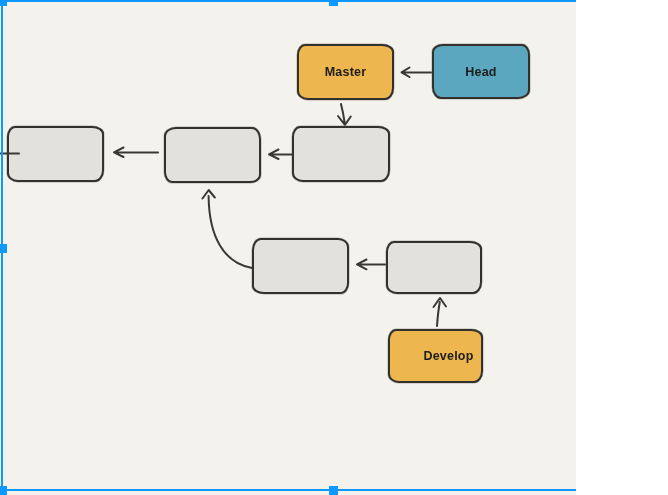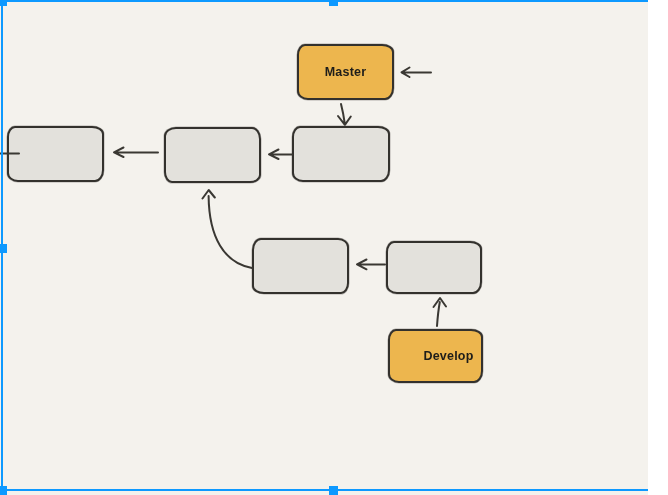--- a/index.html
+++ b/index.html
@@ -1,18 +1,18 @@
 <!DOCTYPE html>
 <html><head>
 <meta charset="utf-8">
 <style>
   html,body{margin:0;padding:0;}
   .stage{
     position:relative;
-    width:648px;height:495px;
+    width:576px;height:495px;
     background:#F4F2ED;
     overflow:hidden;
     font-family:"Liberation Sans", sans-serif;
   }
   
   .node{
     position:absolute;
     box-sizing:border-box;
     border:2.6px solid #33312D;
     border-radius:8px 12px 9px 11px / 11px 8px 12px 9px;
@@ -63,20 +63,23 @@
     <path d="M158 152.5 L116 152.3 M123.5 147.5 L114 152.3 L123.5 157"></path>
     <path d="M0 153.5 L19 153.5"></path>
     <path d="M252 268 C224 263 209 237 208.6 196 M202.5 198.5 L208.7 190 L214.8 197.5"></path>
     <path d="M385 264.5 L359 264.4 M366.5 259.5 L357 264.4 L366.5 269.3"></path>
     <path d="M437 326 Q438 312 439.8 302 M433.5 307 L440 298 L446 306.5"></path>
   </svg>
 
   <div class="node node--branch n-master">
     <span>Master</span>
   </div>
+  <div class="node node--head n-head">
+    <span>Head</span>
+  </div>
   <div class="node node--commit n-c1"></div>
   <div class="node node--commit n-c2"></div>
   <div class="node node--commit n-c3"></div>
   <div class="node node--commit n-c4"></div>
   <div class="node node--commit n-c5"></div>
   <div class="node node--branch n-develop">
     <span>Develop</span>
   </div>
 
   <div class="sel-frame"></div>

